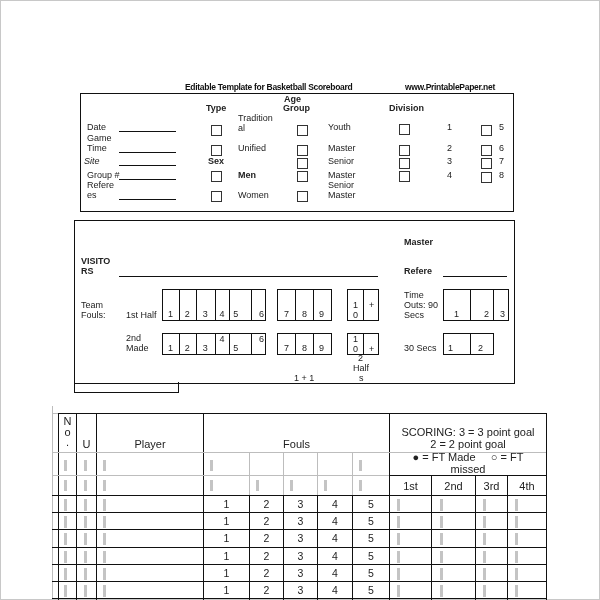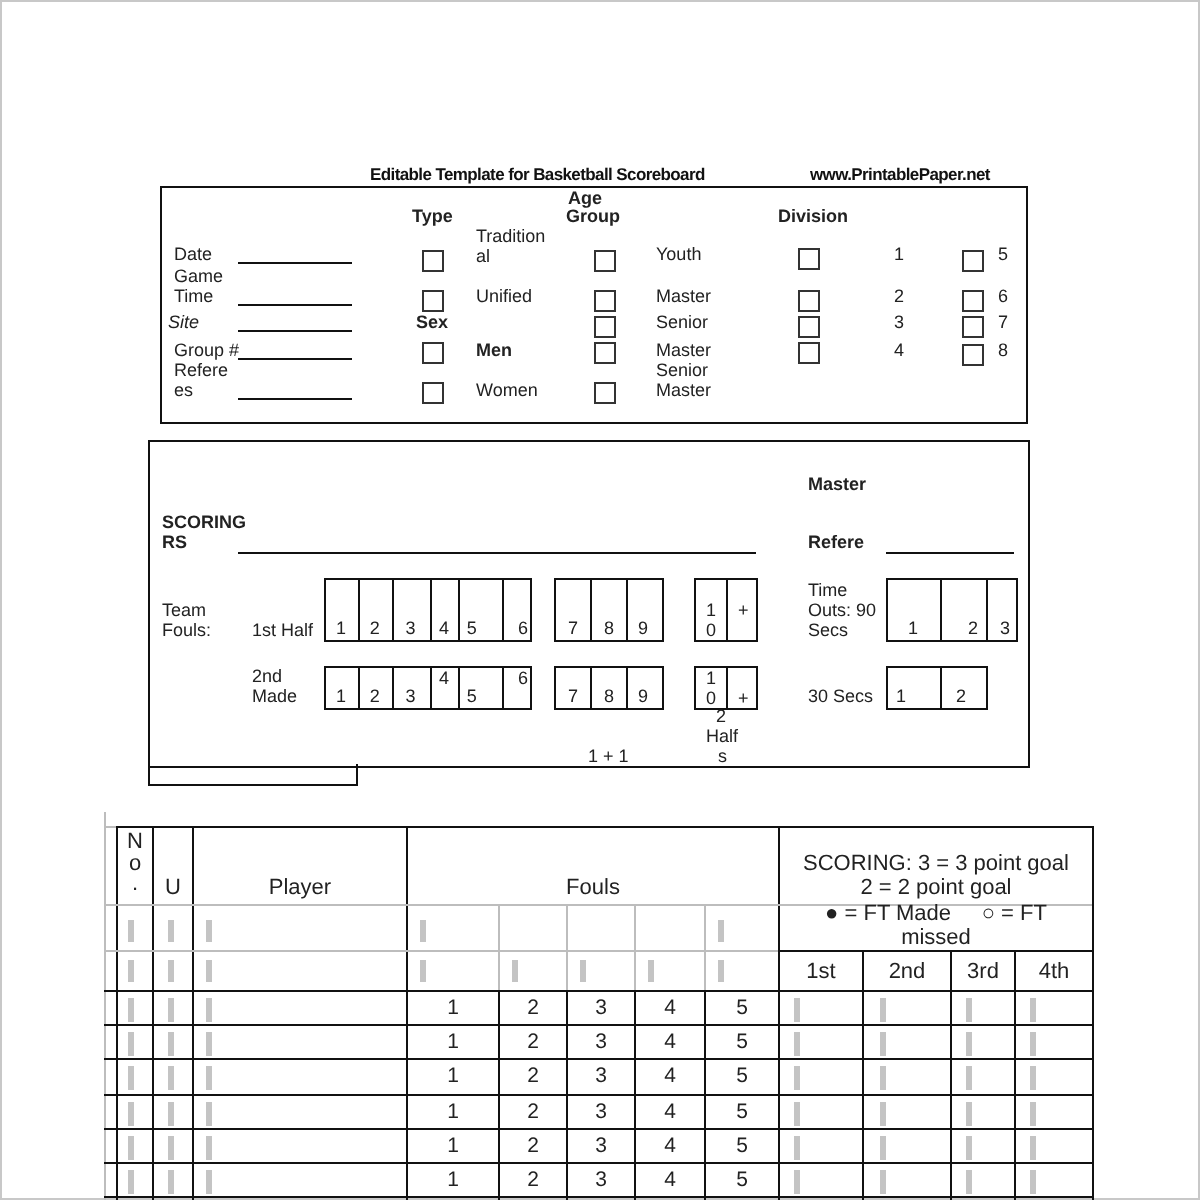--- a/index.html
+++ b/index.html
@@ -90,21 +90,21 @@
 <div class="cb" style="left:481px; top:145px;"></div>
 <div class="abs t9" style="left:499px; top:143px;">6</div>
 <div class="cb" style="left:481px; top:158px;"></div>
 <div class="abs t9" style="left:499px; top:156px;">7</div>
 <div class="cb" style="left:481px; top:172px;"></div>
 <div class="abs t9" style="left:499px; top:170px;">8</div>
 
 <div class="box" style="left:74px; top:220px; width:439px; height:162px;"></div>
 <div class="box" style="left:74px; top:382px; width:103px; height:10px; border-top:none;"></div>
 
-<div class="abs t9 b" style="left:81px; top:256px;">SCORING</div>
+<div class="abs t9 b" style="left:81px; top:256px;">VISITO</div>
 <div class="abs t9 b" style="left:81px; top:266px;">RS</div>
 <div class="line" style="left:119px; top:276px; width:259px;"></div>
 
 <div class="abs t9 b" style="left:404px; top:237px;">Master</div>
 <div class="abs t9 b" style="left:404px; top:266px;">Refere</div>
 <div class="line" style="left:443px; top:276px; width:64px;"></div>
 
 <div class="abs t9" style="left:81px; top:300px;">Team</div>
 <div class="abs t9" style="left:81px; top:310px;">Fouls:</div>
 <div class="abs t9" style="left:126px; top:310px;">1st Half</div>

